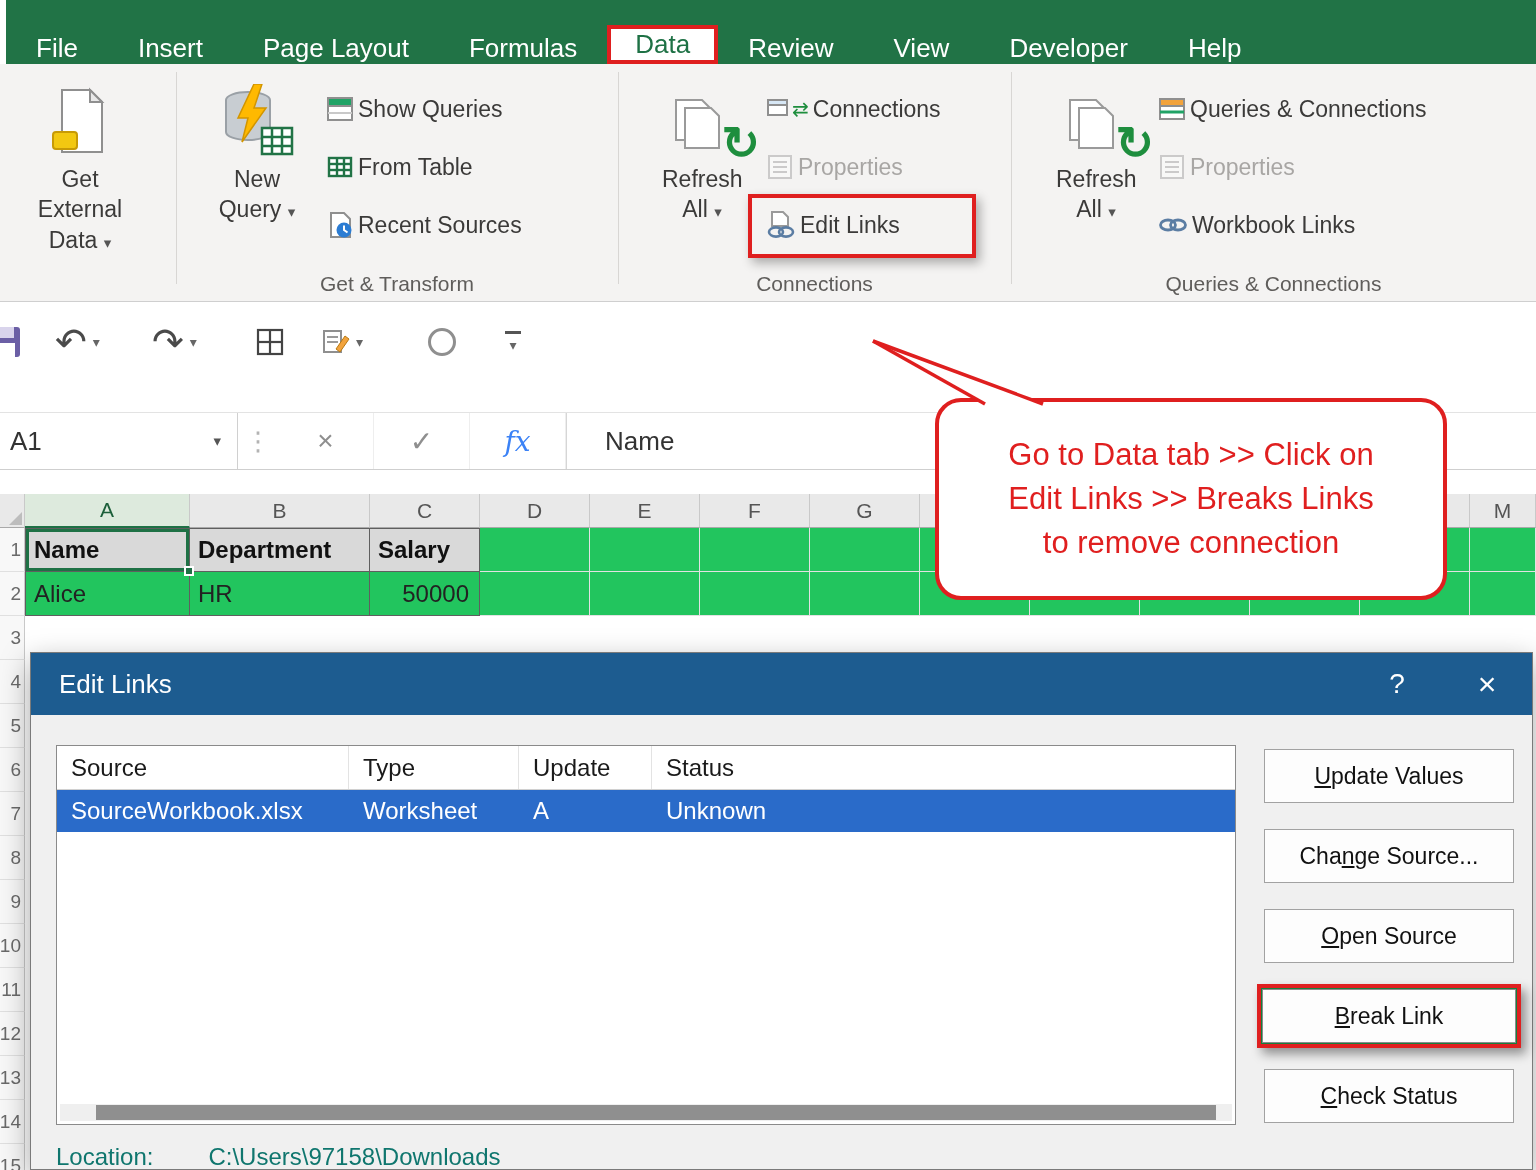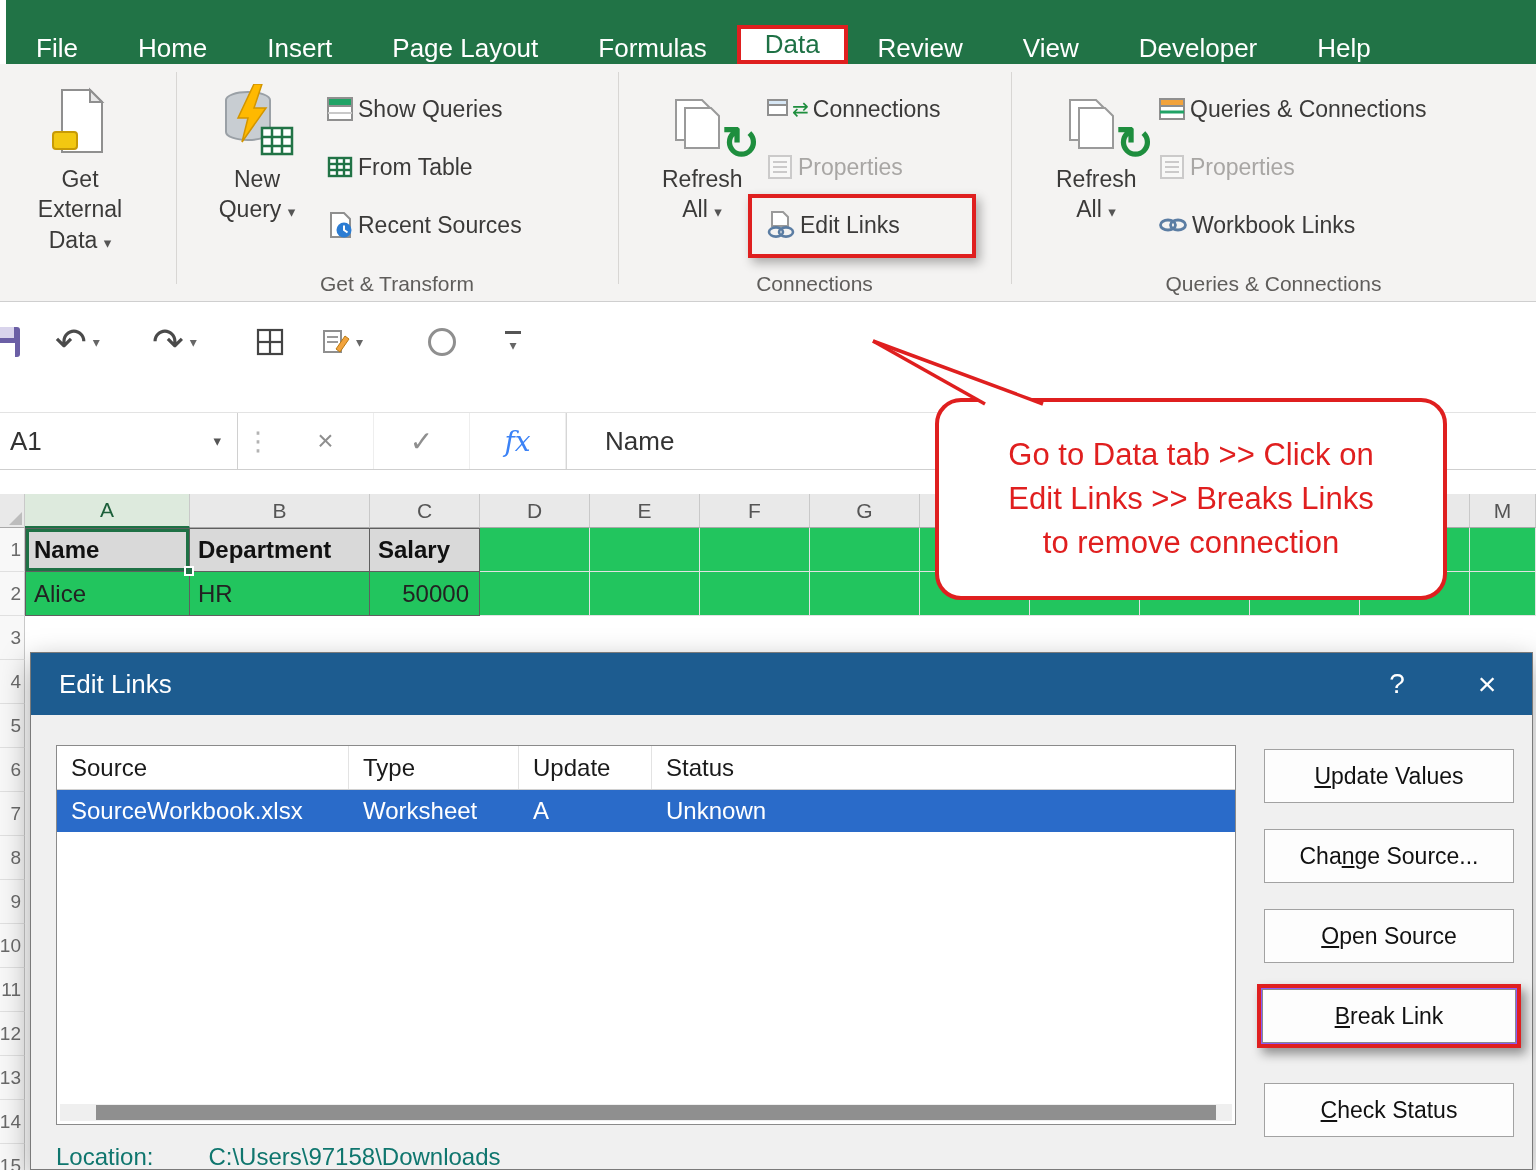--- a/index.html
+++ b/index.html
@@ -83,33 +83,32 @@
   .dlh>div{display:flex;align-items:center;padding-left:14px;border-right:1px solid #e3e3e3;cursor:pointer;}
   .dlh>div:last-child{border-right:none;}
   .w1{width:292px;} .w2{width:170px;} .w3{width:133px;text-align:center;} .w4{flex:1;}
   .dlr{display:flex;height:42px;background:#2a6bc9;color:#fff;font-size:24px;cursor:pointer;}
   .dlr>div{display:flex;align-items:center;padding-left:14px;}
   .dscroll{position:absolute;left:3px;right:3px;bottom:3px;height:17px;background:#efefef;cursor:pointer;}
   .dthumb{position:absolute;left:36px;right:16px;top:1px;bottom:1px;background:#8f8f8f;}
   .dbtns{position:absolute;left:1233px;top:96px;width:250px;}
   .dbtn2{display:block;width:100%;height:54px;margin-bottom:26px;background:#fdfdfd;border:1px solid #a2a2a2;font-size:23px;font-family:inherit;color:#111;cursor:pointer;}
   .key{text-decoration:underline;}
-  .redwrap{border:4px solid #df1f1f;box-shadow:5px 6px 10px rgba(0,0,0,.4);margin:-5px -7px 35px -7px;padding:1px;background:#8b5cf6;}
+  .redwrap{border:4px solid #df1f1f;box-shadow:5px 6px 10px rgba(0,0,0,.4);margin:-5px -7px 21px -7px;padding:1px;background:#15803d;}
   .redwrap .dbtn2{margin-bottom:0;border-color:#8a8a8a;}
   .dloc{position:absolute;left:25px;top:490px;display:flex;font-size:24px;color:#0f766e;}
   .dloc .lv{margin-left:55px;}
 </style>
 </head>
 <body>
 
 <div id="app">
 
   <header class="tabbar">
     <div class="tab">File</div>
-    <div class="tab">Home</div>
     <div class="tab">Insert</div>
     <div class="tab">Page Layout</div>
     <div class="tab">Formulas</div>
     <div class="tab active">Data</div>
     <div class="tab">Review</div>
     <div class="tab">View</div>
     <div class="tab">Developer</div>
     <div class="tab">Help</div>
   </header>
 

